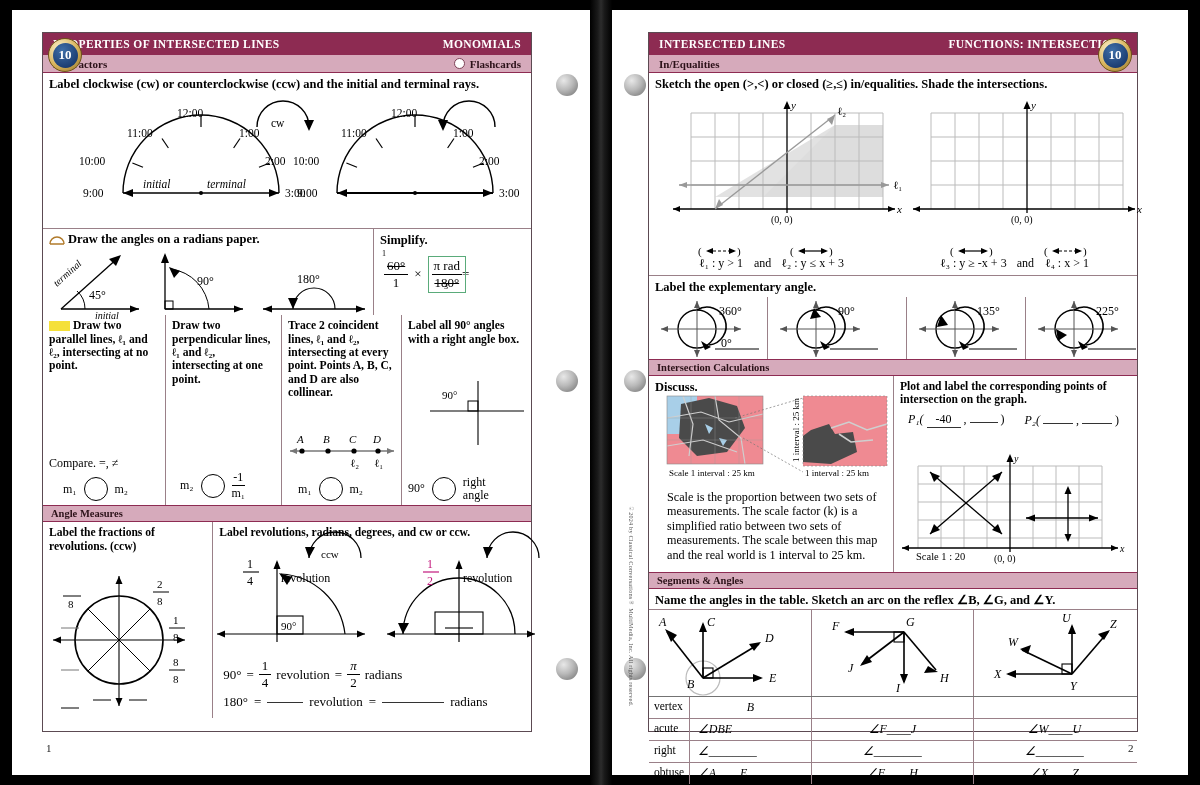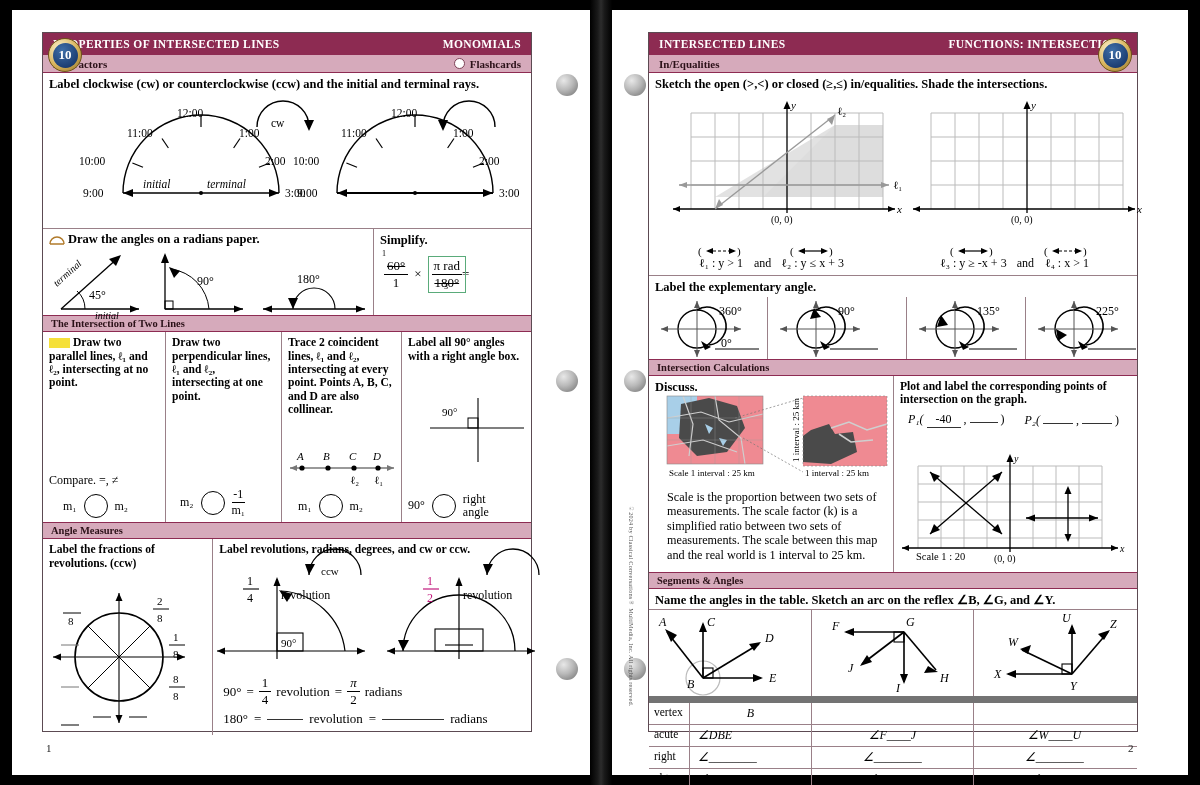--- a/index.html
+++ b/index.html
@@ -250,21 +250,20 @@
           <span style="display:inline-block;text-align:center;position:relative;border:1.5px solid #5aab7a;padding:1px 3px;">
             <span style="display:block;border-bottom:1px solid #000;padding:0 2px;">π rad</span>
             <span style="display:block;text-decoration:line-through;text-decoration-thickness:1px;">180°</span>
           </span>
           <span style="position:relative;top:12px;left:-28px;font-size:8px;">3</span>
           <span style="margin-left:-20px;">=</span>
         </div>
       </div>
     </div>
 
-    <div class="secbar">The Intersection of Two Lines</div>
 
     <div class="row" style="border-top:none;">
       <div class="cell" style="width:122px;height:190px;">
         <div class="prompt-sm">
           <span class="hl">right</span>
           <span>Draw two parallel lines, ℓ₁ and ℓ₂, intersecting at no point.</span>
         </div>
         <div style="position:absolute;bottom:34px;left:6px;font-size:12px;">Compare. =, ≠</div>
         <div style="position:absolute;bottom:4px;left:20px;display:flex;align-items:center;gap:7px;font-size:12px;">
           <span>m₁</span>
@@ -806,21 +805,21 @@
           <text x="88" y="12" font-style="italic">U</text>
           <text x="136" y="18" font-style="italic">Z</text>
           <text x="34" y="36" font-style="italic">W</text>
           <text x="20" y="68" font-style="italic">X</text>
           <text x="96" y="80" font-style="italic">Y</text>
         </svg>
       </div>
     </div>
 
     <div>
-      <div class="row" style="border-top:7px solid #737373;">
+      <div class="row" style="border-top:1px solid #737373;">
         <div class="cell" style="width:40px;font-size:11.5px;padding:3px 5px;">vertex</div>
         <div class="cell" style="width:122px;font-size:12px;padding:3px 5px;text-align:center;font-style:italic;">B</div>
         <div class="cell" style="width:162px;font-size:12px;padding:3px 5px;text-align:center;font-style:italic;"></div>
         <div class="cell" style="width:162px;font-size:12px;padding:3px 5px;text-align:center;font-style:italic;"></div>
       </div>
       <div class="row">
         <div class="cell" style="width:40px;font-size:11.5px;padding:3px 5px;">acute</div>
         <div class="cell" style="width:122px;font-size:12px;padding:3px 8px;font-style:italic;">∠DBE</div>
         <div class="cell" style="width:162px;font-size:12px;padding:3px 8px;text-align:center;font-style:italic;">∠F____J</div>
         <div class="cell" style="width:162px;font-size:12px;padding:3px 8px;text-align:center;font-style:italic;">∠W____U</div>

